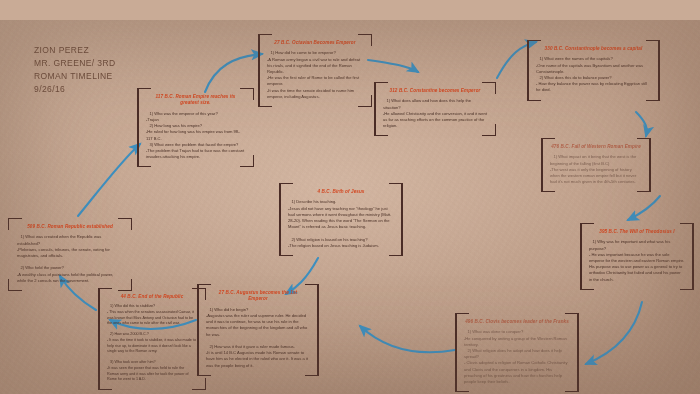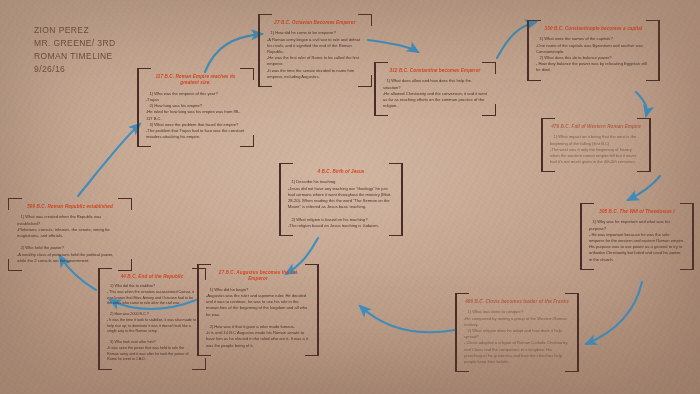--- a/index.html
+++ b/index.html
@@ -8,20 +8,21 @@
     font-family:"Liberation Sans", sans-serif;
     background:#c9ab96;
     position:relative;
   }
   #canvas{
     position:absolute;inset:0;
     background:
       radial-gradient(ellipse 60% 55% at 48% 45%, rgba(214,186,166,0.85) 0%, rgba(201,172,151,0.45) 55%, rgba(176,145,125,0.25) 100%),
       radial-gradient(ellipse 90% 80% at 20% 80%, rgba(168,137,117,0.35) 0%, rgba(168,137,117,0) 60%),
       linear-gradient(160deg,#cdb09b 0%,#c6a691 35%,#bb9a85 70%,#ad8d78 100%);
+    margin-top: 20px;
   }
   #grain{
     position:absolute;inset:0;opacity:.35;
     background-image:
       repeating-linear-gradient(37deg, rgba(120,92,74,0.05) 0 2px, rgba(255,240,225,0.04) 2px 4px),
       repeating-linear-gradient(117deg, rgba(120,92,74,0.04) 0 3px, rgba(255,240,225,0.03) 3px 6px);
   }
   #vignette{
     position:absolute;inset:0;
     box-shadow:inset 0 0 90px 24px rgba(110,82,64,0.33);

